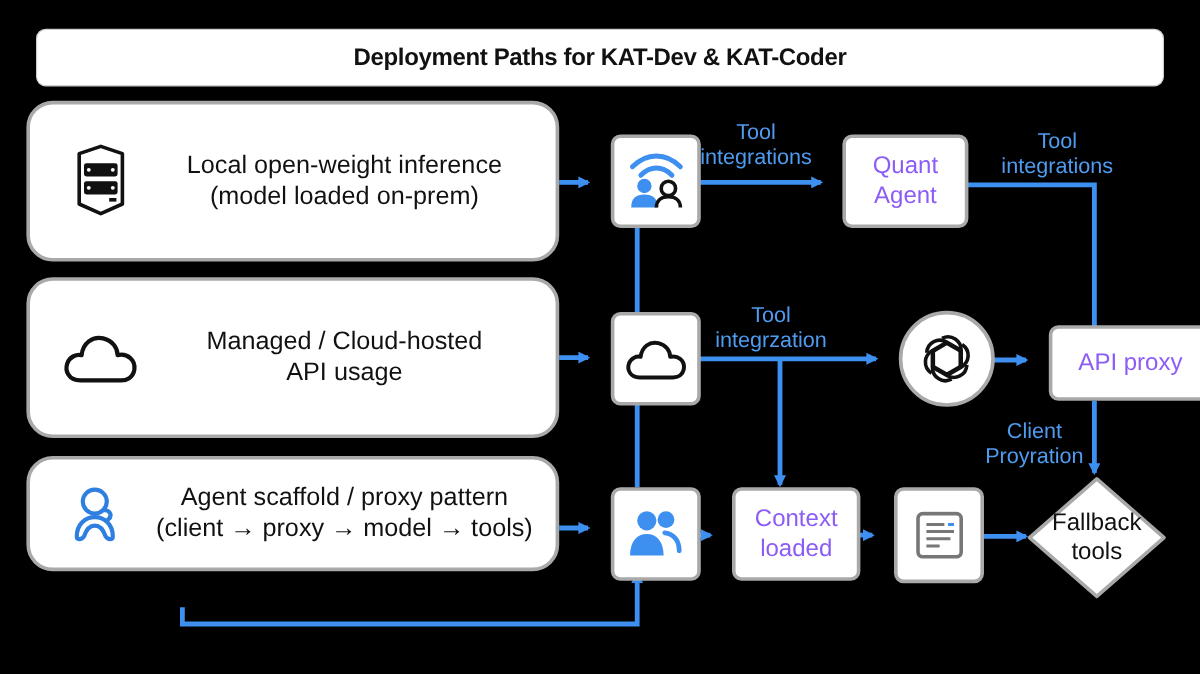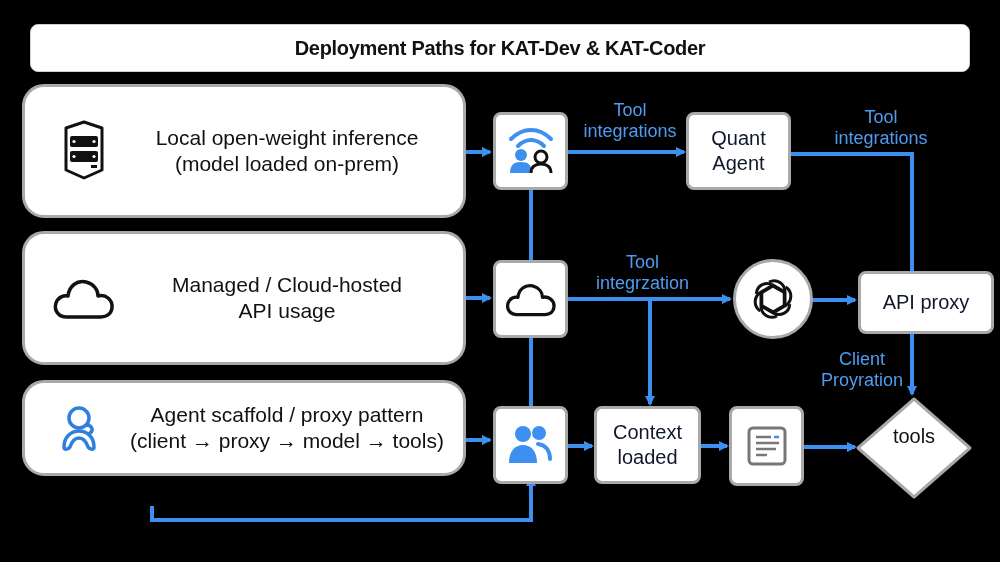--- a/index.html
+++ b/index.html
@@ -3,21 +3,21 @@
 <meta charset="utf-8">
 <style>
   html,body{margin:0;padding:0;}
   body{width:1000px;height:562px;background:#000;position:relative;overflow:hidden;font-family:"Liberation Sans",sans-serif;}
   .abs{position:absolute;}
   .title-bar{left:30px;top:24px;width:940px;height:48px;background:#fff;border-radius:8px;border:1px solid #cfcfcf;display:flex;align-items:center;justify-content:center;box-sizing:border-box;}
   .title-bar span{font-weight:bold;font-size:20px;color:#111;letter-spacing:-0.3px;}
   .big-box{left:22px;width:444px;background:#fff;border-radius:22px;border:3px solid #a9a9a9;box-sizing:border-box;display:flex;align-items:center;}
   .big-box .icon{width:70px;height:70px;margin-left:24px;display:flex;align-items:center;justify-content:center;}
   .big-box .txt{flex:1;text-align:center;font-size:21px;color:#111;line-height:26px;padding-right:8px;}
-  .node{background:#fff;border:3px solid #a9a9a9;border-radius:8px;box-sizing:border-box;display:flex;align-items:center;justify-content:center;text-align:center;color:#0f172a;font-size:20px;line-height:25px;}
+  .node{background:#fff;border:3px solid #a9a9a9;border-radius:8px;box-sizing:border-box;display:flex;align-items:center;justify-content:center;text-align:center;color:#8b5cf6;font-size:20px;line-height:25px;margin-left:16px;}
   .lbl{color:#4f9bf0;font-size:18px;line-height:21px;text-align:center;}
   svg.wires{position:absolute;left:0;top:0;}
 </style>
 </head>
 <body>
 
 <div class="abs title-bar">
   <span>Deployment Paths for KAT-Dev &amp; KAT-Coder</span>
 </div>
 
@@ -174,20 +174,21 @@
     <line x1="9" y1="17" x2="32" y2="17" stroke="#777" stroke-width="2.5"></line>
     <line x1="9" y1="23" x2="29" y2="23" stroke="#777" stroke-width="2.5"></line>
     <line x1="9" y1="29" x2="20" y2="29" stroke="#777" stroke-width="2.5"></line>
   </svg>
 </div>
 
 <svg class="abs" style="left:854px;top:396px;" width="120" height="104">
   <polygon points="60,3 116,52 60,101 4,52" fill="#fff" stroke="#a9a9a9" stroke-width="3" stroke-linejoin="round"></polygon>
 </svg>
 <div class="abs" style="left:854px;top:424px;width:120px;text-align:center;font-size:20px;line-height:24px;color:#111;">
+  <div>Fallback</div>
   <div>tools</div>
 </div>
 
 <div class="abs lbl" style="left:575px;top:100px;width:110px;">
   <div>Tool</div>
   <div>integrations</div>
 </div>
 <div class="abs lbl" style="left:822px;top:107px;width:118px;">
   <div>Tool</div>
   <div>integrations</div>

